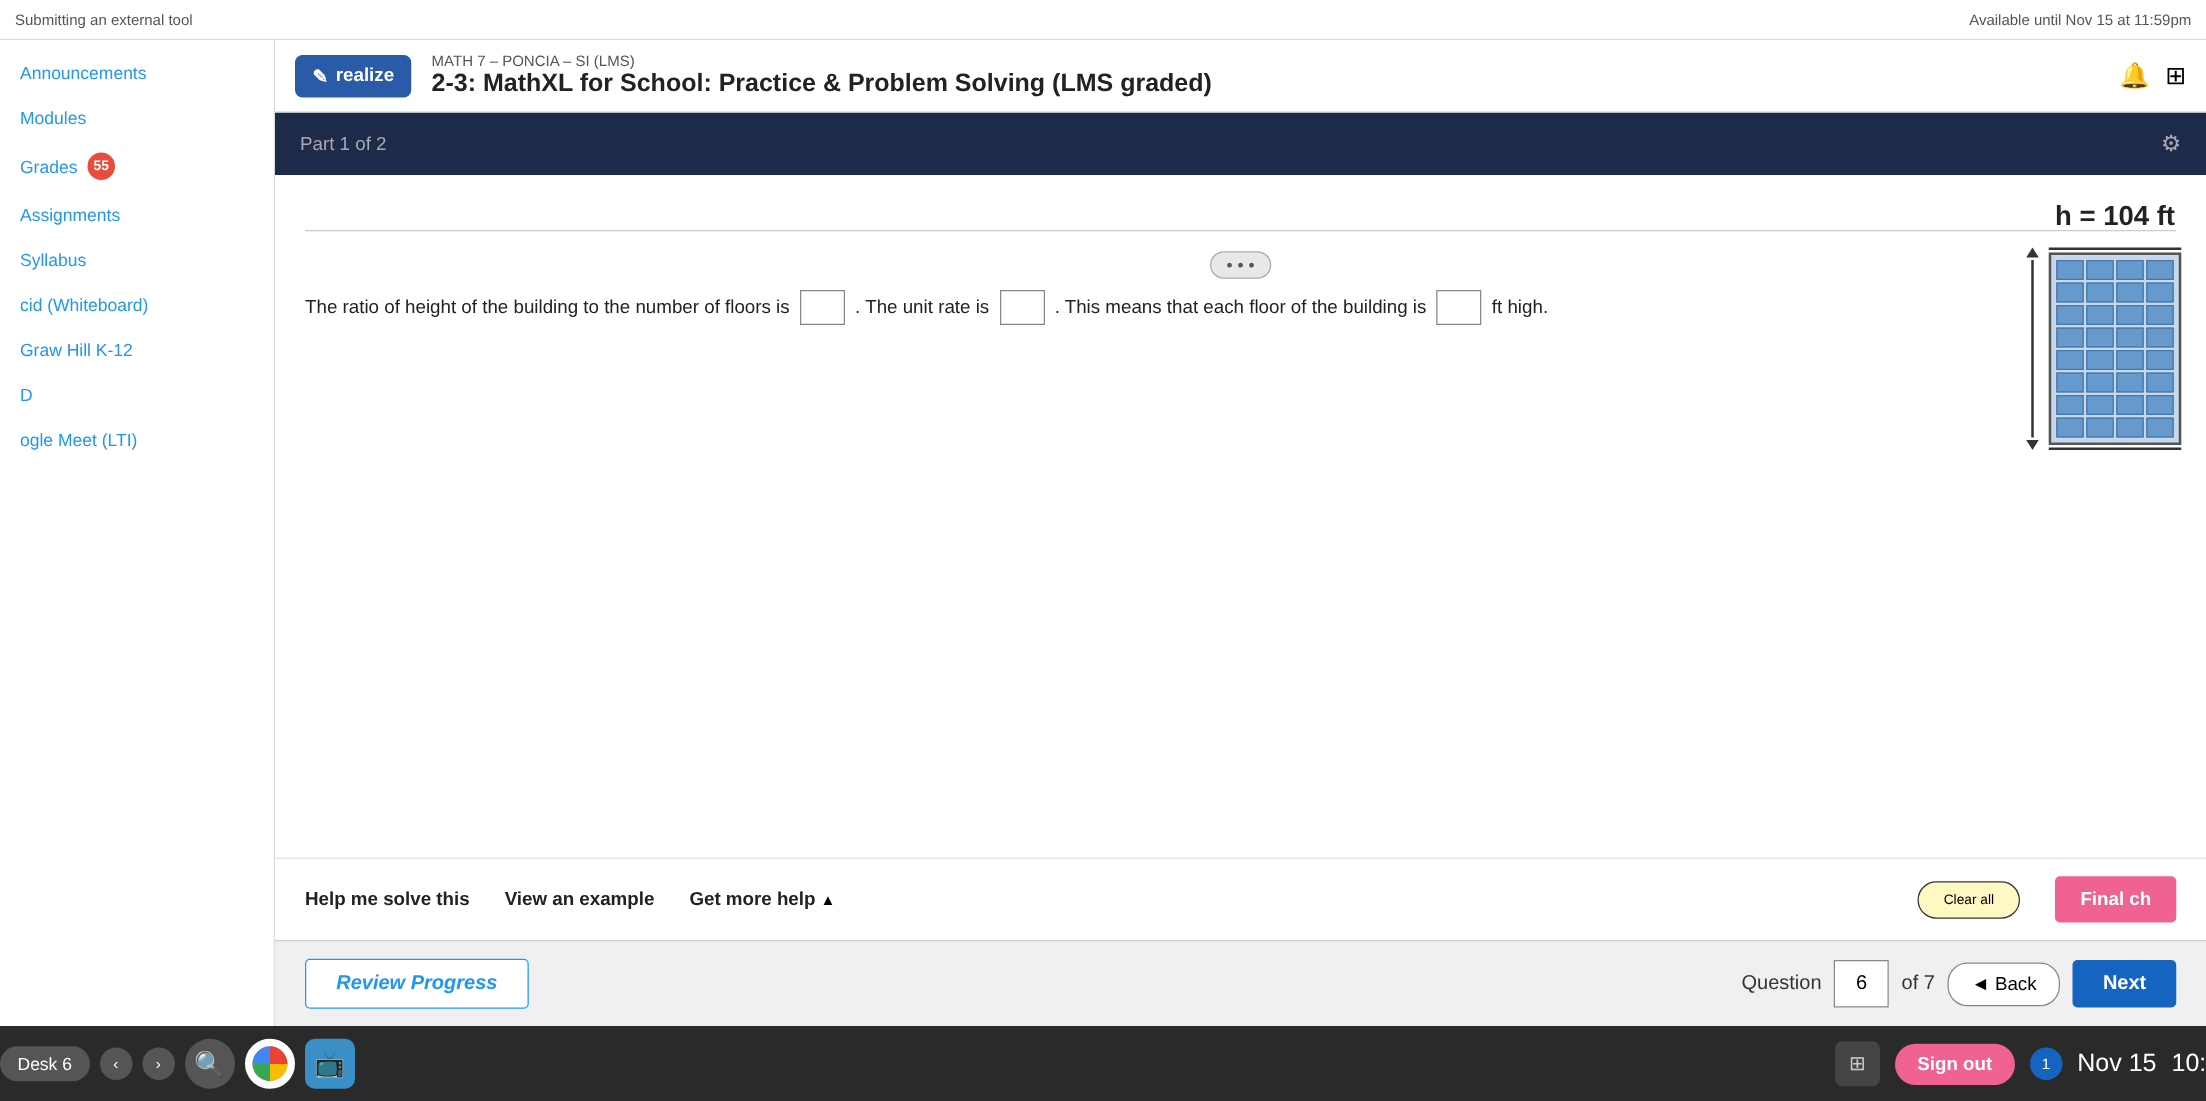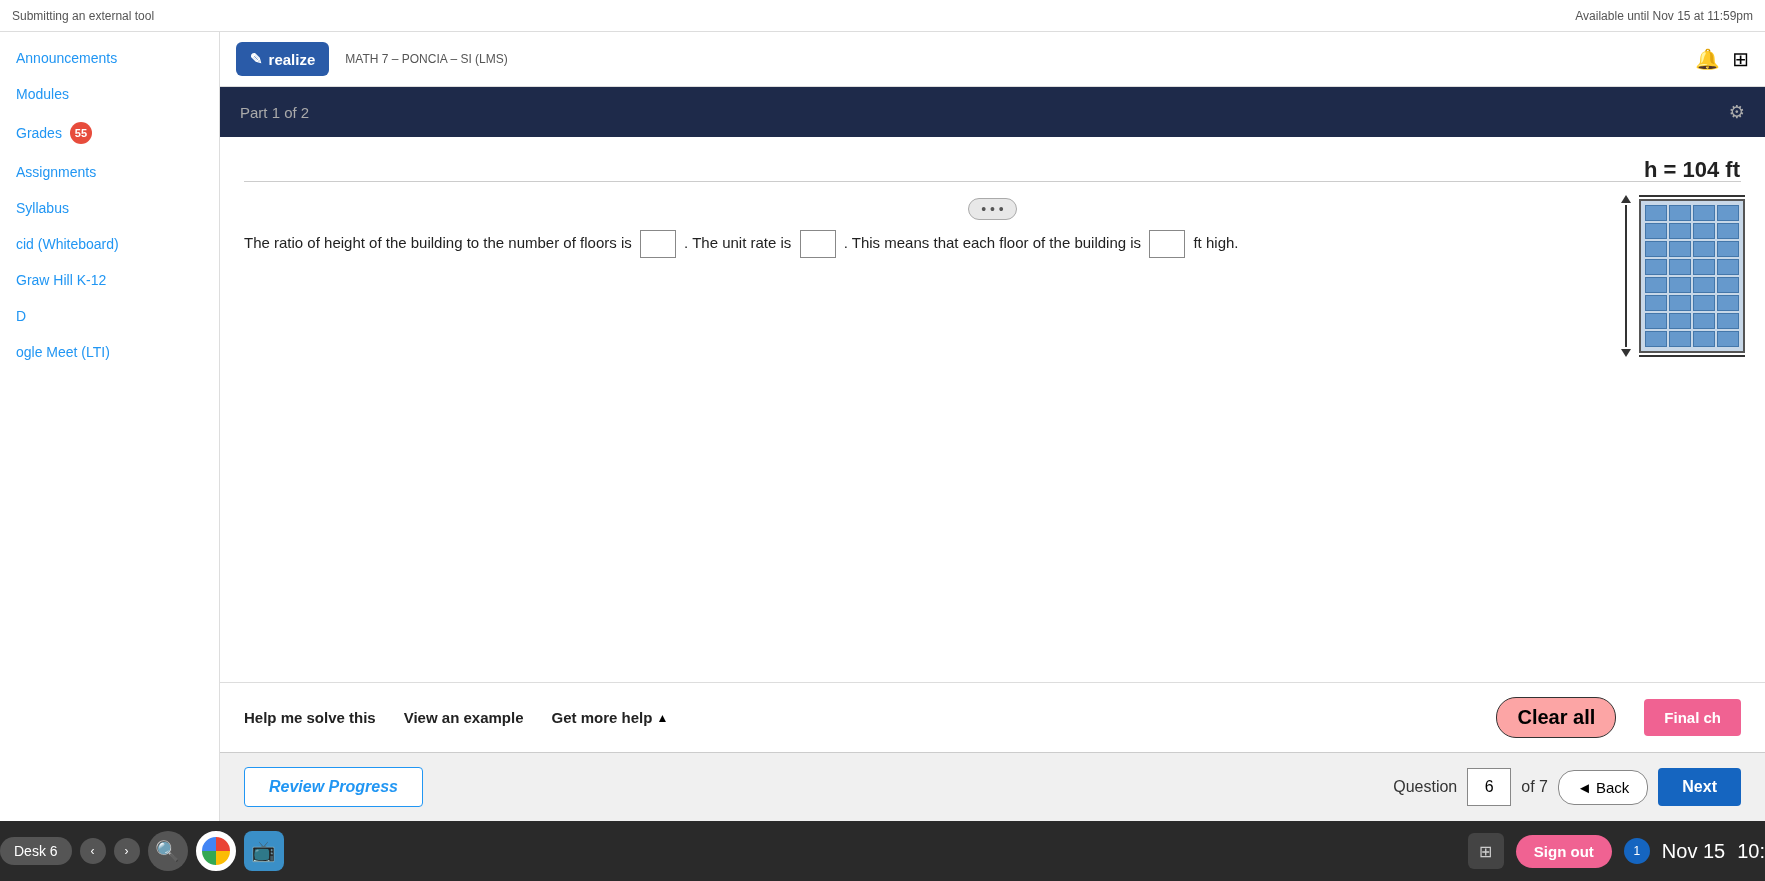--- a/index.html
+++ b/index.html
@@ -230,26 +230,26 @@
       text-decoration: none;
     }
     .get-more-help {
       display: flex;
       align-items: center;
       gap: 4px;
     }
     .clear-all-btn {
       margin-left: auto;
       border: 1.5px solid #333;
-      background: #fca5a5;
+      background: #fef9c3;
       border-radius: 20px;
       padding: 8px 20px;
-      font-size: 20px;
-      cursor: pointer;
-      font-weight: bold;
+      font-size: 11px;
+      cursor: pointer;
+      font-weight: normal;
     }
     .final-check-btn {
       background: #f06292;
       color: #fff;
       border: none;
       border-radius: 4px;
       padding: 10px 20px;
       font-size: 15px;
       cursor: pointer;
       font-weight: bold;
@@ -464,20 +464,21 @@
 
   <div class="content-area">
 
     <div class="content-header">
       <button class="realize-btn">
         <span>✎</span>
         <span>realize</span>
       </button>
       <div class="header-meta">
         <span class="header-course">MATH 7 – PONCIA – SI (LMS)</span>
+        <span class="header-title">2-3: MathXL for School: Practice &amp; Problem Solving (LMS graded)</span>
       </div>
       <div class="header-icons">
         <span style="font-size:20px;cursor:pointer;">🔔</span>
         <span style="font-size:20px;cursor:pointer;">⊞</span>
       </div>
     </div>
 
     <div class="problem-wrapper">
 
       <div class="part-header">

